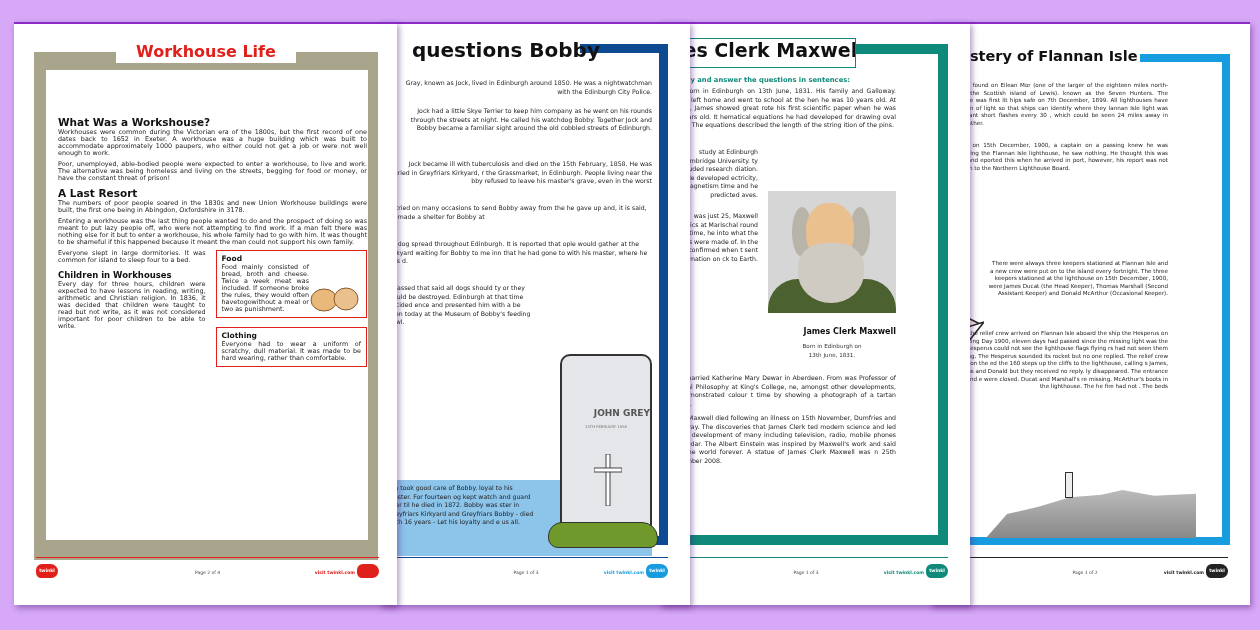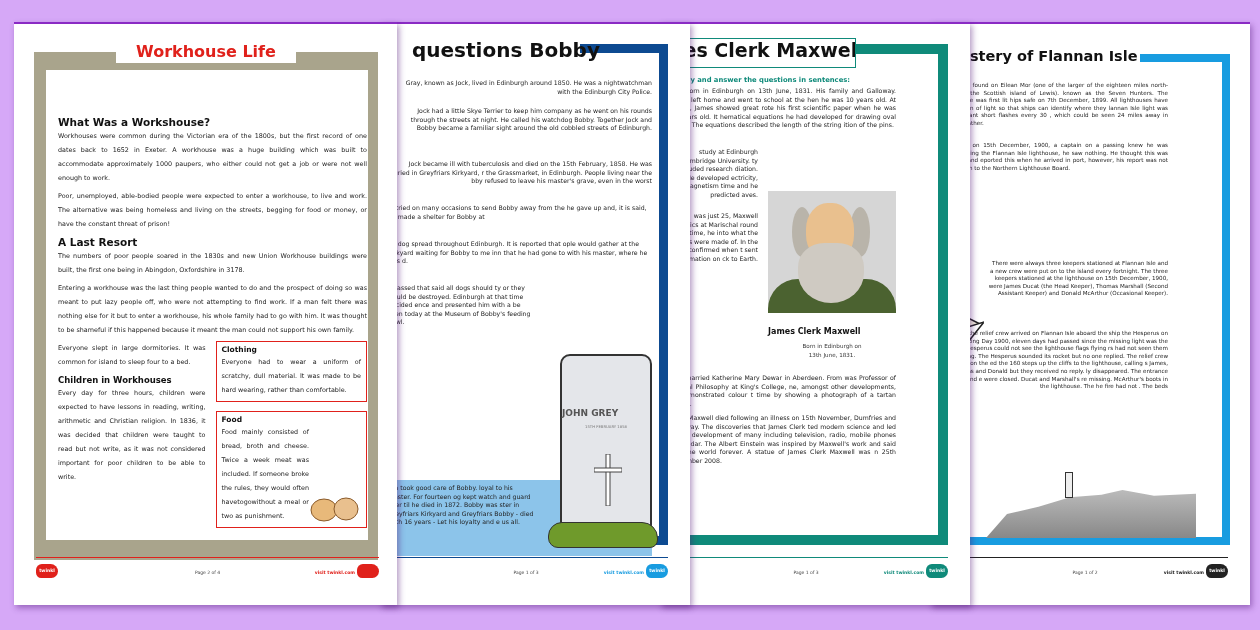--- a/index.html
+++ b/index.html
@@ -40,21 +40,21 @@
     position: absolute; left: 12px; top: 18px; right: 10px; bottom: 20px;
     background: #fff;
   }
   .wh-title {
     position: absolute; left: 100px; top: 14px; width: 180px; text-align: center;
     background: #fff; color: #e0211b; font-weight: bold; font-size: 16px;
     font-family: "DejaVu Sans", sans-serif; padding: 2px 0;
   }
   .wh-h { font-weight: bold; font-size: 10.5px; color: #111; margin-top: 5px; }
   .wh-h.small { font-size: 8.5px; }
-  .wh-p { font-size: 6.4px; line-height: 14px; color: #222; text-align: justify; margin-top: 1px; }
+  .wh-p { font-size: 6.4px; line-height: 7px; color: #222; text-align: justify; margin-top: 1px; }
   .wh-content { position: absolute; left: 10px; right: 10px; top: 26px; }
   .wh-cols { display: flex; gap: 10px; }
   .wh-left { width: 150px; }
   .wh-right { width: 154px; padding-top: 4px; }
   .wh-box {
     border: 1.5px solid #e0211b; padding: 3px 5px 4px 5px; margin-bottom: 9px; position: relative;
   }
   .wh-box-title { font-weight: bold; font-size: 7.5px; color: #111; }
   .bread {
     position: absolute; right: 6px; bottom: 4px; width: 50px; height: 28px;
@@ -82,21 +82,21 @@
     white-space: nowrap;
   }
   .gb-p { position: absolute; font-size: 6.2px; line-height: 8.6px; color: #222; text-align: right; }
   .gb-bluebox {
     position: absolute; left: 0; top: 456px; width: 272px; height: 76px; background: #8cc4ea;
   }
   .gb-stone {
     position: absolute; left: 180px; top: 330px; width: 92px; height: 190px;
     background: #e4e6ea; border: 2px solid #333; border-radius: 10px 10px 0 0;
   }
-  .gb-stone .name { position: absolute; top: 52px; width: 100%; text-align: left; font-size: 9px; font-weight: bold; color: #555; }
+  .gb-stone .name { position: absolute; top: 52px; width: 100%; text-align: right; font-size: 9px; font-weight: bold; color: #555; }
   .gb-stone .date { position: absolute; top: 68px; width: 100%; text-align: center; font-size: 3.8px; color: #777; }
   .gb-bush {
     position: absolute; left: 168px; top: 498px; width: 110px; height: 26px;
     background: #6f9a2b; border-radius: 14px 16px 8px 10px; border: 1.5px solid #333;
   }
   .gb-circle {
     position: absolute; left: -30px; top: 70px; width: 46px; height: 80px; border-radius: 50%;
     background: #d5d5d5;
   }
 
@@ -114,21 +114,21 @@
   .jcm-p { position: absolute; font-size: 6.2px; line-height: 8.5px; color: #222; }
   .jcm-portrait {
     position: absolute; left: 108px; top: 167px; width: 128px; height: 122px; background: #d6d6d6;
     overflow: hidden;
   }
   .jcm-face { position: absolute; left: 38px; top: 12px; width: 48px; height: 58px; background: #e9c08e; border-radius: 45%; }
   .jcm-beard { position: absolute; left: 30px; top: 52px; width: 66px; height: 60px; background: #cfcac2; border-radius: 40% 40% 50% 50%; }
   .jcm-coat { position: absolute; left: 0; top: 88px; width: 128px; height: 40px; background: #4b6230; border-radius: 30px 30px 0 0; }
   .jcm-hair-l { position: absolute; left: 24px; top: 16px; width: 20px; height: 50px; background: #b9b4aa; border-radius: 50%; }
   .jcm-hair-r { position: absolute; left: 82px; top: 16px; width: 20px; height: 50px; background: #b9b4aa; border-radius: 50%; }
-  .jcm-cap-name { position: absolute; left: 108px; top: 303px; width: 128px; text-align: left; font-size: 8px; font-weight: bold; color: #111; }
+  .jcm-cap-name { position: absolute; left: 108px; top: 303px; width: 128px; text-align: right; font-size: 8px; font-weight: bold; color: #111; }
   .jcm-cap-sub { position: absolute; left: 108px; top: 318px; width: 128px; text-align: center; font-size: 5.6px; line-height: 8.5px; color: #333; }
 
   
   .fi-frame {
     position: absolute; left: 0; top: 30px; right: 20px; bottom: 60px;
     border-right: 8px solid #189ce0; border-bottom: 8px solid #189ce0; border-top: 8px solid #189ce0;
   }
   .fi-title-mask { position: absolute; left: 0; top: 22px; width: 210px; height: 26px; background: #fff; }
   .fi-title { position: absolute; left: 16px; top: 24px; font-size: 14.5px; font-weight: bold; color: #111; white-space: nowrap; }
   .fi-p { position: absolute; font-size: 5.6px; line-height: 7.6px; color: #222; }
@@ -241,31 +241,31 @@
     <div class="wh-p">The numbers of poor people soared in the 1830s and new Union Workhouse buildings were built, the first one being in Abingdon, Oxfordshire in 3178.</div>
     <div class="wh-p" style="margin-top:4px;">Entering a workhouse was the last thing people wanted to do and the prospect of doing so was meant to put lazy people off, who were not attempting to find work. If a man felt there was nothing else for it but to enter a workhouse, his whole family had to go with him. It was thought to be shameful if this happened because it meant the man could not support his own family.</div>
     <div class="wh-cols">
       <div class="wh-left">
         <div class="wh-p" style="margin-top:4px;">Everyone slept in large dormitories. It was common for island to sleep four to a bed.</div>
         <div class="wh-h small" style="margin-top:6px;">Children in Workhouses</div>
         <div class="wh-p">Every day for three hours, children were expected to have lessons in reading, writing, arithmetic and Christian religion. In 1836, it was decided that children were taught to read but not write, as it was not considered important for poor children to be able to write.</div>
       </div>
       <div class="wh-right">
         <div class="wh-box">
-          <div class="wh-box-title">Clothing</div>
-          <div class="wh-p">Everyone had to wear a uniform of scratchy, dull material. It was made to be hard wearing, rather than comfortable.</div>
-        </div>
-        <div class="wh-box">
           <div class="wh-box-title">Food</div>
           <div class="wh-p" style="padding-right:52px;">Food mainly consisted of bread, broth and cheese. Twice a week meat was included. If someone broke the rules, they would often havetogowithout a meal or two as punishment.</div>
           <svg class="bread" viewBox="0 0 50 28">
             <ellipse cx="14" cy="15" rx="13" ry="11" fill="#e8b97a" stroke="#8a5a2a" stroke-width="1"></ellipse>
             <ellipse cx="36" cy="14" rx="12" ry="11" fill="#e9c08e" stroke="#8a5a2a" stroke-width="1"></ellipse>
           </svg>
         </div>
+        <div class="wh-box">
+          <div class="wh-box-title">Clothing</div>
+          <div class="wh-p">Everyone had to wear a uniform of scratchy, dull material. It was made to be hard wearing, rather than comfortable.</div>
+        </div>
       </div>
     </div>
   </div>
   <div class="footer">
     <span class="logo-cloud" style="left:0;background:#e0211b;">twinkl</span>
     <span class="page">Page 2 of 4</span>
     <span class="url" style="color:#e0211b;">visit twinkl.com</span>
     <span class="logo-cloud" style="right:0;background:#e0211b;"></span>
   </div>
 </div>

